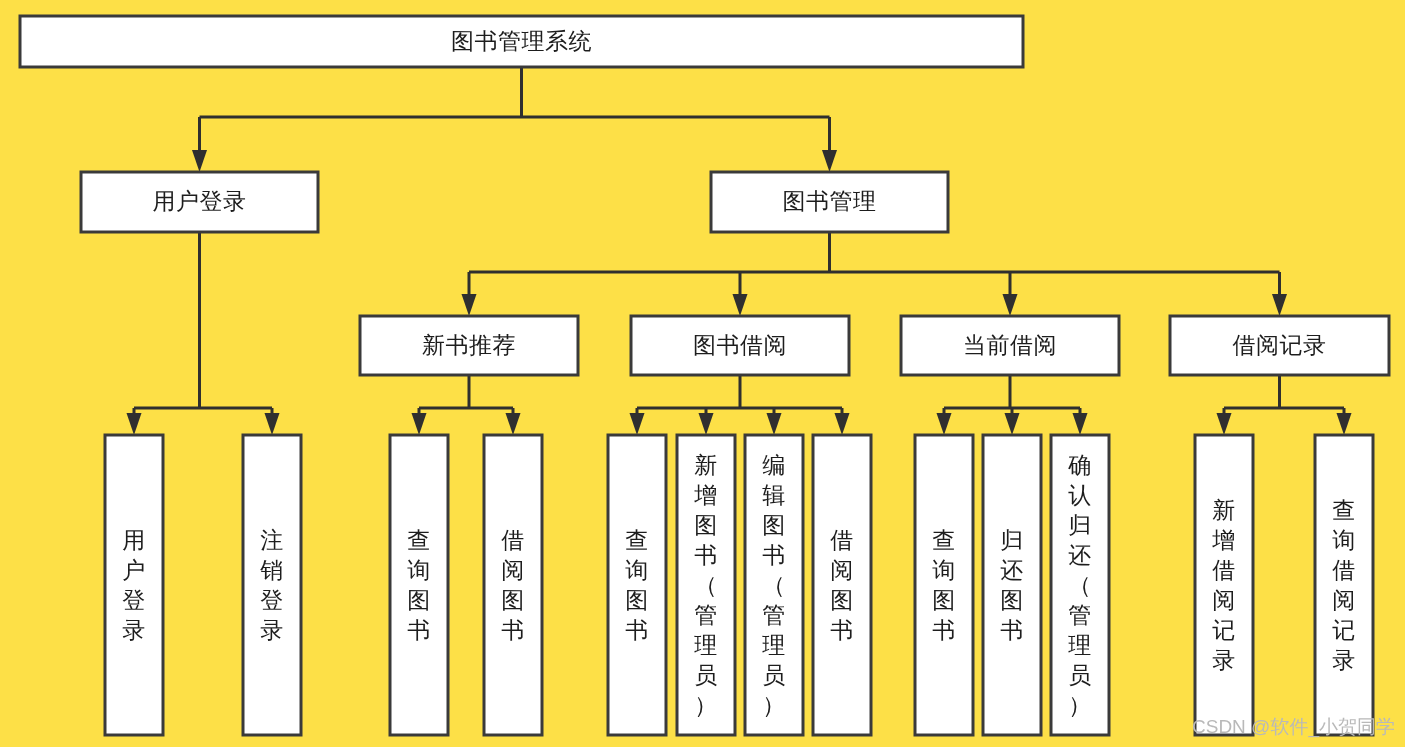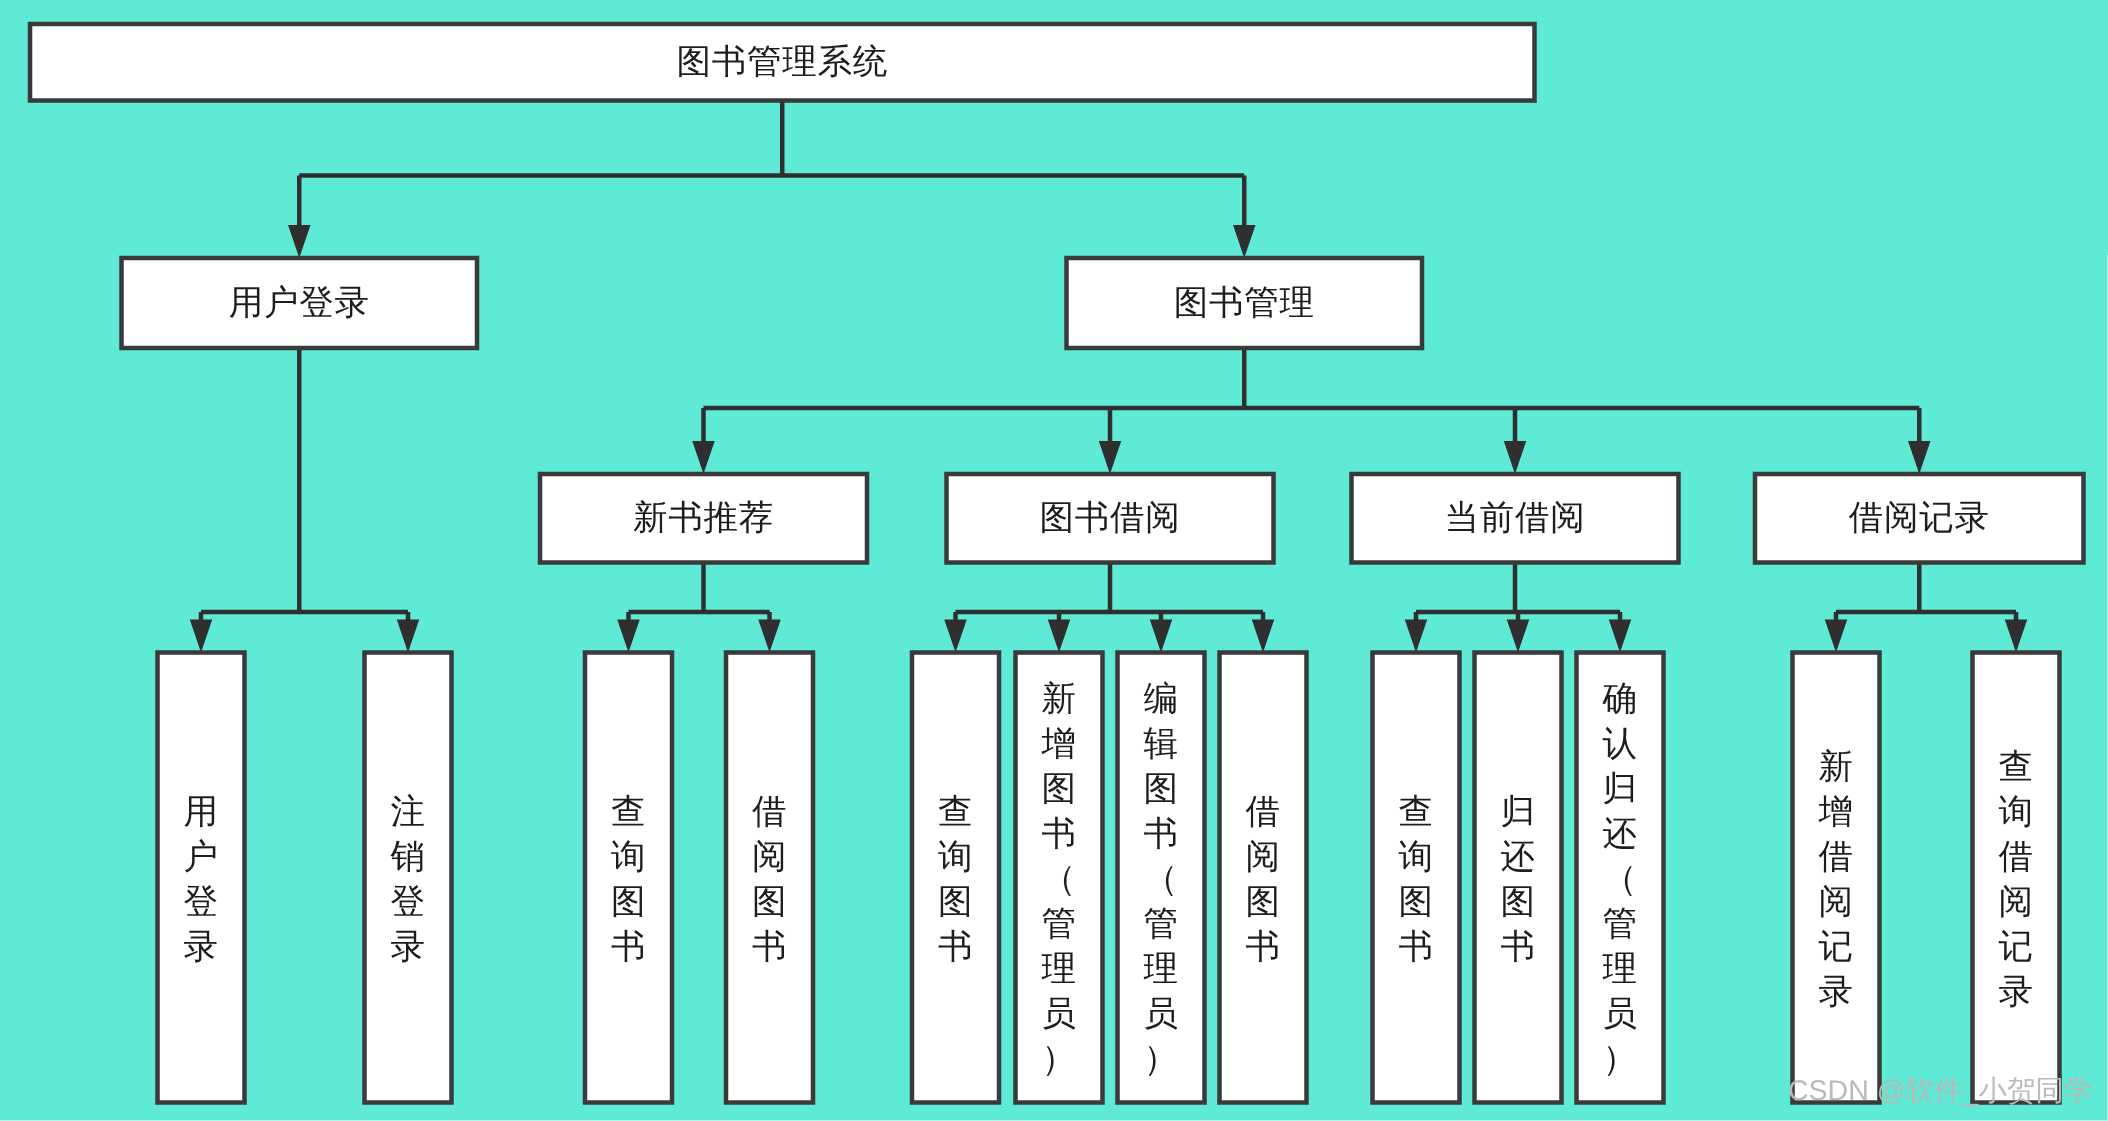--- a/index.html
+++ b/index.html
@@ -11,21 +11,21 @@
   body {
     width: 1405px;
     height: 747px;
     font-family: "Liberation Sans", "DejaVu Sans", sans-serif;
     overflow: hidden;
   }
   #diagram-root {
     position: relative;
     width: 1405px;
     height: 747px;
-    background: #5eead4;
+    background: #fde047;
   }
   svg.diagram-canvas {
     position: absolute;
     left: 0;
     top: 0;
     width: 1405px;
     height: 747px;
     display: block;
   }
   .node-box {

